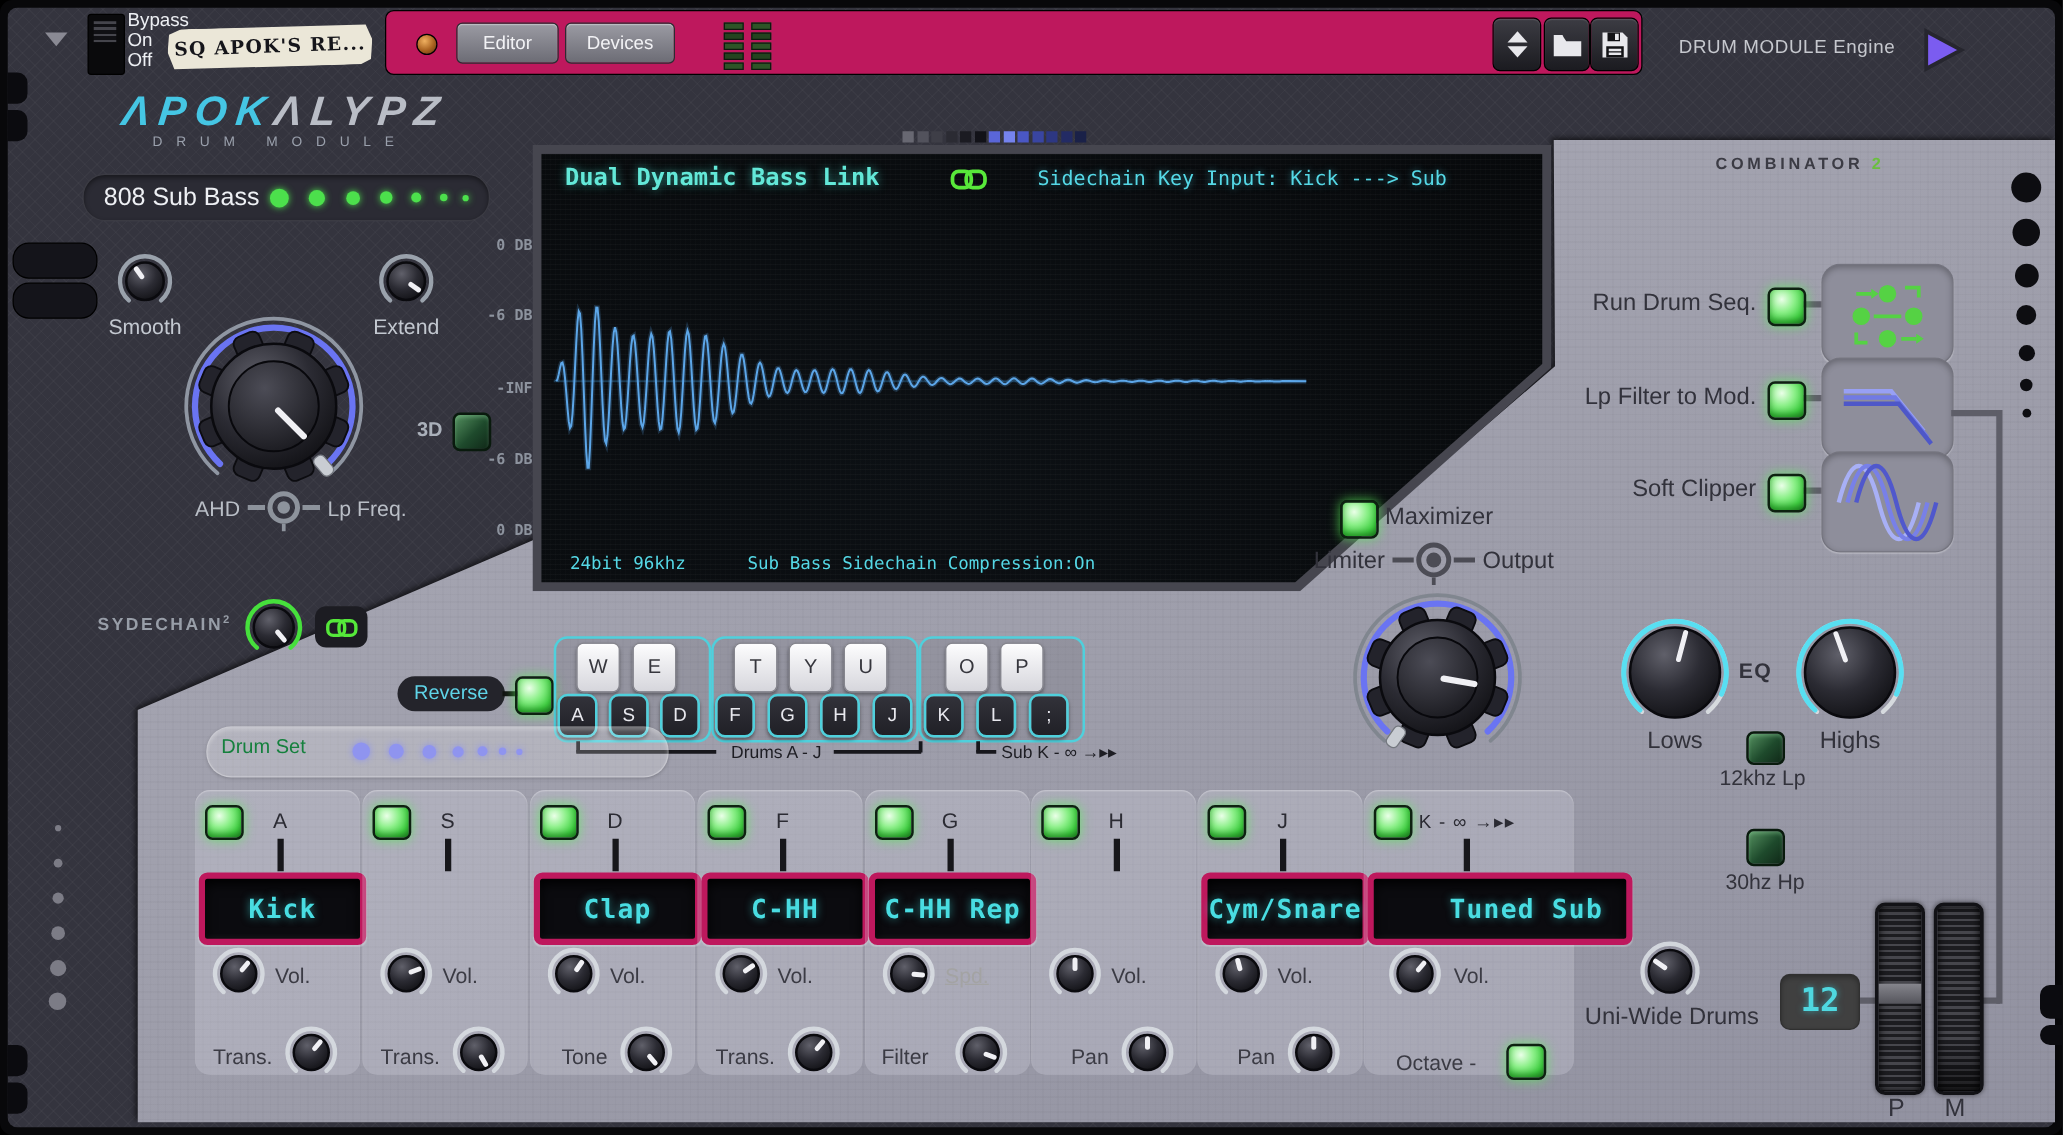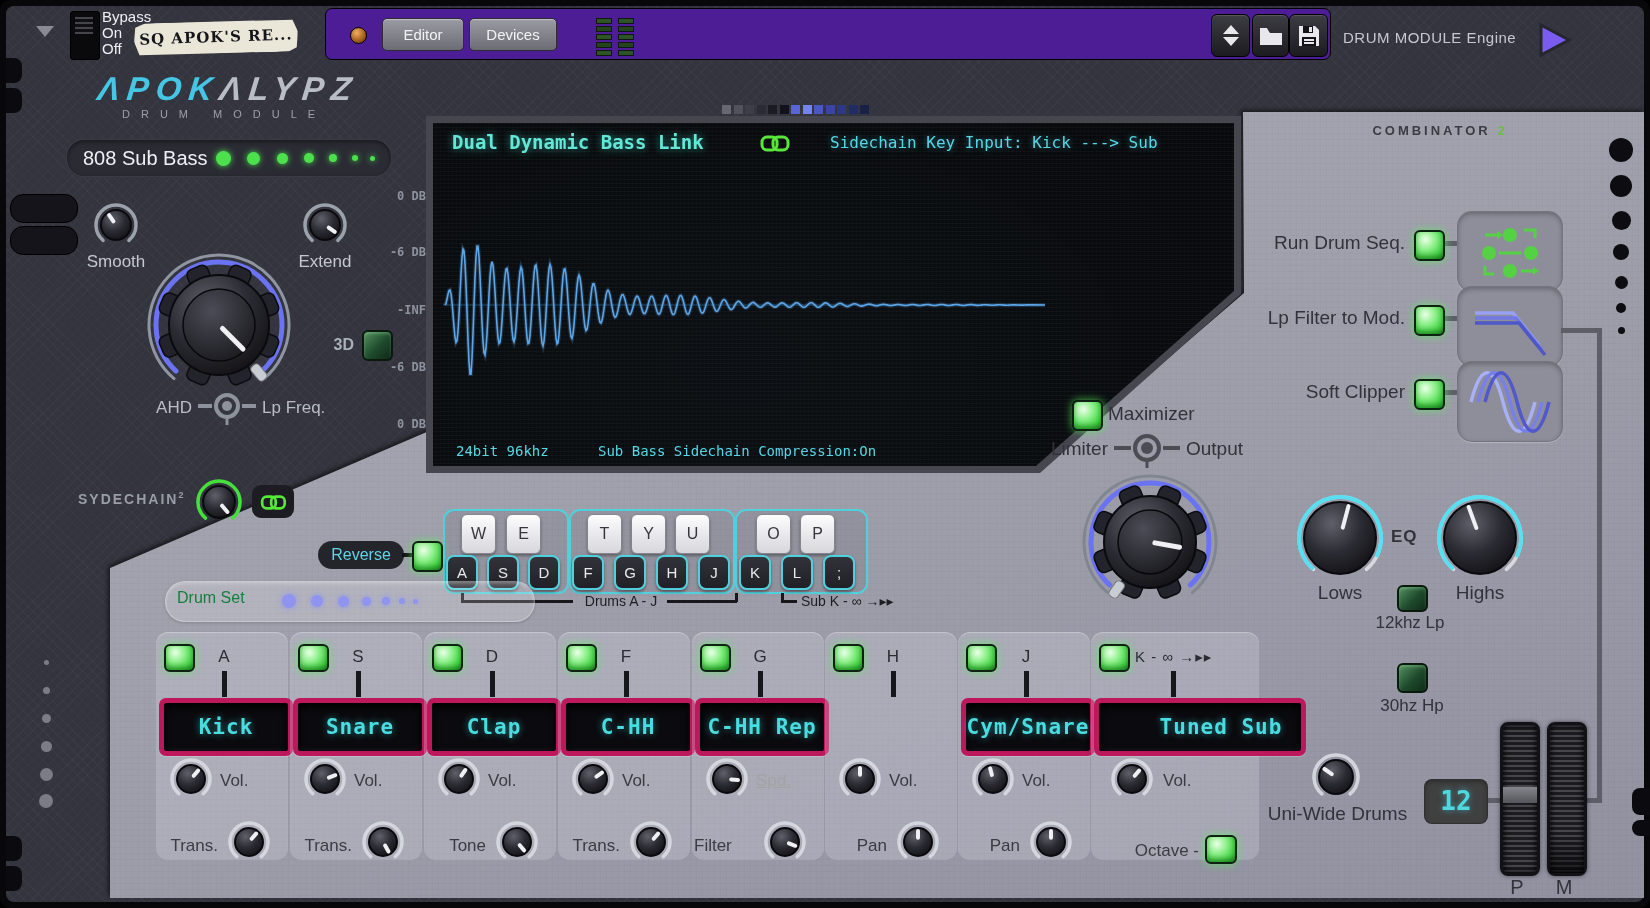--- a/index.html
+++ b/index.html
@@ -60,21 +60,21 @@
     <div class="abs" style="left:4px;top:5px;width:18px;height:17px;background:repeating-linear-gradient(180deg,#45454c 0 2px,#101014 2px 5px);"></div>
   </div>
   <div class="abs" style="left:102px;top:8px;font-size:15px;color:#eef0f4;">Bypass</div>
   <div class="abs" style="left:102px;top:24px;font-size:15px;color:#eef0f4;">On</div>
   <div class="abs" style="left:102px;top:40px;font-size:15px;color:#eef0f4;">Off</div>
 
   <div class="abs" style="left:134px;top:21px;width:164px;height:33px;background:#ebe7d8;transform:rotate(-2deg);
     clip-path:polygon(1% 12%,7% 0%,97% 4%,100% 40%,99% 88%,94% 100%,3% 96%,0% 55%);
     color:#15151a;font-weight:bold;font-size:15px;letter-spacing:1px;line-height:33px;text-align:center;font-family:'DejaVu Serif',serif;">SQ APOK'S RE...</div>
 
-  <div class="abs" style="left:308px;top:8px;width:1004px;height:50px;background:#4c1d95;border-radius:7px;border:1px solid #000;margin-left:17px;">
+  <div class="abs" style="left:308px;top:8px;width:1004px;height:50px;background:#be185d;border-radius:7px;border:1px solid #000;">
     <div class="abs" style="left:24px;top:18px;width:15px;height:15px;border-radius:50%;background:radial-gradient(circle at 38% 32%,#f0b060,#a8611f 55%,#5c3310);border:1px solid #000;"></div>
     <div class="abs tbtn" style="left:56px;top:9px;width:80px;height:31px;line-height:31px;">Editor</div>
     <div class="abs tbtn" style="left:143px;top:9px;width:86px;height:31px;line-height:31px;">Devices</div>
     <div class="abs" id="meterL" style="left:270px;top:9px;width:16px;height:40px;">
         <div style="position: absolute; left: 0px; top: 0px; width: 16px; height: 6px; background: rgb(45, 84, 39); border: 1px solid rgb(16, 24, 16); box-sizing: border-box;"></div>
         <div style="position: absolute; left: 0px; top: 8px; width: 16px; height: 6px; background: rgb(36, 67, 31); border: 1px solid rgb(16, 24, 16); box-sizing: border-box;"></div>
         <div style="position: absolute; left: 0px; top: 16px; width: 16px; height: 6px; background: rgb(45, 84, 39); border: 1px solid rgb(16, 24, 16); box-sizing: border-box;"></div>
         <div style="position: absolute; left: 0px; top: 24px; width: 16px; height: 6px; background: rgb(36, 67, 31); border: 1px solid rgb(16, 24, 16); box-sizing: border-box;"></div>
         <div style="position: absolute; left: 0px; top: 32px; width: 16px; height: 6px; background: rgb(45, 84, 39); border: 1px solid rgb(16, 24, 16); box-sizing: border-box;"></div>
       </div>
@@ -569,21 +569,20 @@
   </defs>
             <path d="M10.8,37.6 A19,19 0 1 1 35.2,37.6" stroke="#d4d8de" stroke-width="3.5" fill="none" stroke-linecap="round"></path>
             <circle cx="23" cy="23" r="14" fill="url(#gb10)" stroke="#0a0a0e" stroke-width="2"></circle>
             <line x1="25.7" y1="19.8" x2="30.1" y2="14.6" stroke="#f0f0f4" stroke-width="4" stroke-linecap="round"></line>
           </svg></div>
       </div>
       <div class="chcard" style="position: absolute; left: 290px; top: 632px; width: 132px; height: 228px;">
         <div class="btn-green" style="position: absolute; left: 8px; top: 12px; width: 27px; height: 24px;"></div>
         <div style="position: absolute; left: 36px; top: 15px; width: 64px; text-align: center; font-size: 17px; color: rgb(43, 43, 51);">S</div>
         <div style="position: absolute; left: 66px; top: 39px; width: 5px; height: 26px; background: rgb(23, 23, 27);"></div>
-        <div class="lcdbox" style="position: absolute; left: 3px; top: 66px; width: 124px; height: 48px; line-height: 48px; font-size: 21px;">Snare</div>
         <div style="position: absolute; left: 12px; top: 124px; width: 46px; height: 46px;"><svg width="46" height="46" viewBox="0 0 46 46">
             <defs>
     <radialGradient id="gb11" cx="38%" cy="30%" r="75%">
                 <stop offset="0" stop-color="#60606a"></stop>
                 <stop offset="55%" stop-color="#2b2b33"></stop>
                 <stop offset="100%" stop-color="#121216"></stop>
               </radialGradient>
     <radialGradient id="gi11" cx="40%" cy="30%" r="80%">
                 <stop offset="0" stop-color="#4c4c56"></stop>
                 <stop offset="100%" stop-color="#17171c"></stop>
@@ -707,21 +706,21 @@
     <radialGradient id="gi17" cx="40%" cy="30%" r="80%">
                 <stop offset="0" stop-color="#4c4c56"></stop>
                 <stop offset="100%" stop-color="#17171c"></stop>
               </radialGradient>
   </defs>
             <path d="M10.8,37.6 A19,19 0 1 1 35.2,37.6" stroke="#d4d8de" stroke-width="3.5" fill="none" stroke-linecap="round"></path>
             <circle cx="23" cy="23" r="14" fill="url(#gb17)" stroke="#0a0a0e" stroke-width="2"></circle>
             <line x1="27.2" y1="23.4" x2="34.0" y2="24.0" stroke="#f0f0f4" stroke-width="4" stroke-linecap="round"></line>
           </svg></div>
         <div style="position: absolute; left: 64px; top: 139px; width: 60px; font-size: 17px; color: #a3a3a3; text-decoration: underline;">Spd.</div>
-        <div style="position: absolute; left: 2px; top: 204px; width: 60px; text-align: left; font-size: 17px; color: rgb(59, 59, 68);">Filter</div>
+        <div style="position: absolute; left: 2px; top: 204px; width: 60px; text-align: center; font-size: 17px; color: rgb(59, 59, 68);">Filter</div>
         <div style="position: absolute; left: 70px; top: 187px; width: 46px; height: 46px;"><svg width="46" height="46" viewBox="0 0 46 46">
             <defs>
     <radialGradient id="gb18" cx="38%" cy="30%" r="75%">
                 <stop offset="0" stop-color="#60606a"></stop>
                 <stop offset="55%" stop-color="#2b2b33"></stop>
                 <stop offset="100%" stop-color="#121216"></stop>
               </radialGradient>
     <radialGradient id="gi18" cx="40%" cy="30%" r="80%">
                 <stop offset="0" stop-color="#4c4c56"></stop>
                 <stop offset="100%" stop-color="#17171c"></stop>
@@ -826,18 +825,18 @@
     <radialGradient id="gi23" cx="40%" cy="30%" r="80%">
                 <stop offset="0" stop-color="#4c4c56"></stop>
                 <stop offset="100%" stop-color="#17171c"></stop>
               </radialGradient>
   </defs>
             <path d="M10.8,37.6 A19,19 0 1 1 35.2,37.6" stroke="#d4d8de" stroke-width="3.5" fill="none" stroke-linecap="round"></path>
             <circle cx="23" cy="23" r="14" fill="url(#gb23)" stroke="#0a0a0e" stroke-width="2"></circle>
             <line x1="25.7" y1="19.8" x2="30.1" y2="14.6" stroke="#f0f0f4" stroke-width="4" stroke-linecap="round"></line>
           </svg></div>
         <div style="position: absolute; left: 72px; top: 139px; width: 60px; font-size: 17px; color: rgb(59, 59, 68);">Vol.</div>
-        <div style="position: absolute; left: 8px; top: 209px; width: 100px; text-align: right; font-size: 17px; color: rgb(59, 59, 68);">Octave -</div>
+        <div style="position: absolute; left: 8px; top: 209px; width: 100px; text-align: center; font-size: 17px; color: rgb(59, 59, 68);">Octave -</div>
         <div class="btn-green" style="position: absolute; left: 114px; top: 203px; width: 28px; height: 25px;"></div>
       </div>
     </div>
 
 </div>
 
 </body></html>

